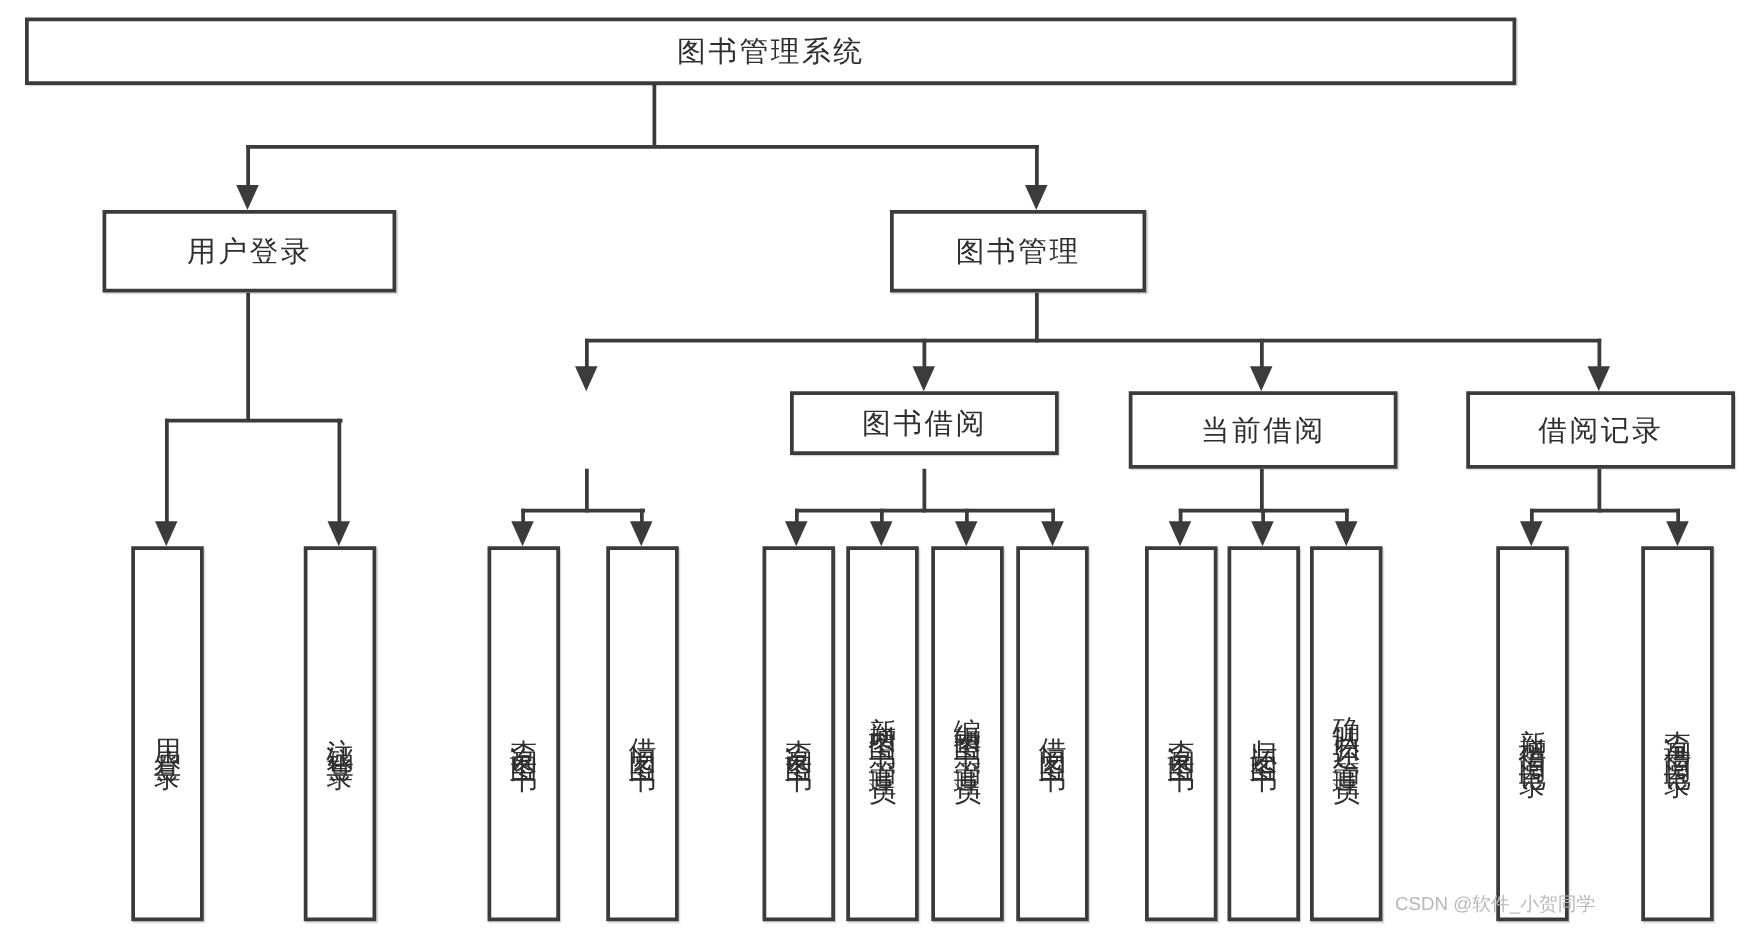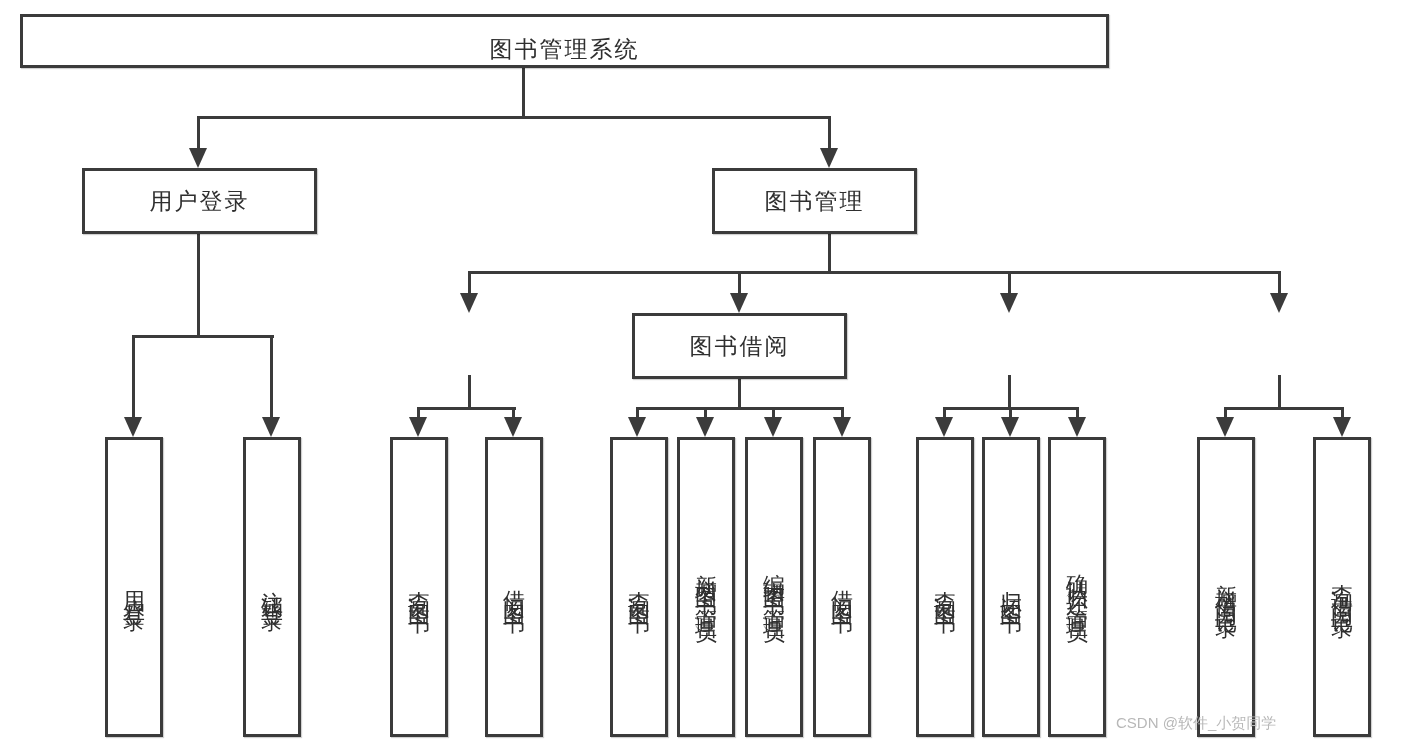--- a/index.html
+++ b/index.html
@@ -111,38 +111,44 @@
   <div class="vl" style="left:1076px; top:407px; height:12px;"></div>
   <div class="ah" style="left:1068px; top:417px;"></div>
 
   <div class="vl" style="left:1278px; top:375px; height:35px;"></div>
   <div class="hl" style="left:1224px; top:407px; width:120px;"></div>
   <div class="vl" style="left:1224px; top:407px; height:12px;"></div>
   <div class="ah" style="left:1216px; top:417px;"></div>
   <div class="vl" style="left:1341px; top:407px; height:12px;"></div>
   <div class="ah" style="left:1333px; top:417px;"></div>
 
-  <div class="node" style="left:20px; top:14px; width:1089px; height:54px;align-items:flex-end;">
+  <div class="node" style="left:20px; top:14px; width:1193px; height:54px;">
     <span class="lbl">图书管理系统</span>
   </div>
 
   <div class="node" style="left:82px; top:168px; width:235px; height:66px;">
     <span class="lbl">用户登录</span>
   </div>
 
   <div class="node" style="left:712px; top:168px; width:205px; height:66px;">
     <span class="lbl">图书管理</span>
   </div>
 
 
-  <div class="node" style="left:632px; top:313px; width:215px; height:66px;">
+  <div class="node" style="left:632px; top:313px; width:215px; height:51px;">
     <span class="lbl">图书借阅</span>
   </div>
 
-
+  <div class="node" style="left:903px; top:313px; width:215px; height:62px;">
+    <span class="lbl">当前借阅</span>
+  </div>
+
+  <div class="node" style="left:1173px; top:313px; width:215px; height:62px;">
+    <span class="lbl">借阅记录</span>
+  </div>
 
   <div class="node leaf" style="left:105px; top:437px; width:58px; height:300px;">
     <span class="lbl">用户登录</span>
   </div>
 
   <div class="node leaf" style="left:243px; top:437px; width:58px; height:300px;">
     <span class="lbl">注销登录</span>
   </div>
 
   <div class="node leaf" style="left:390px; top:437px; width:58px; height:300px;">

